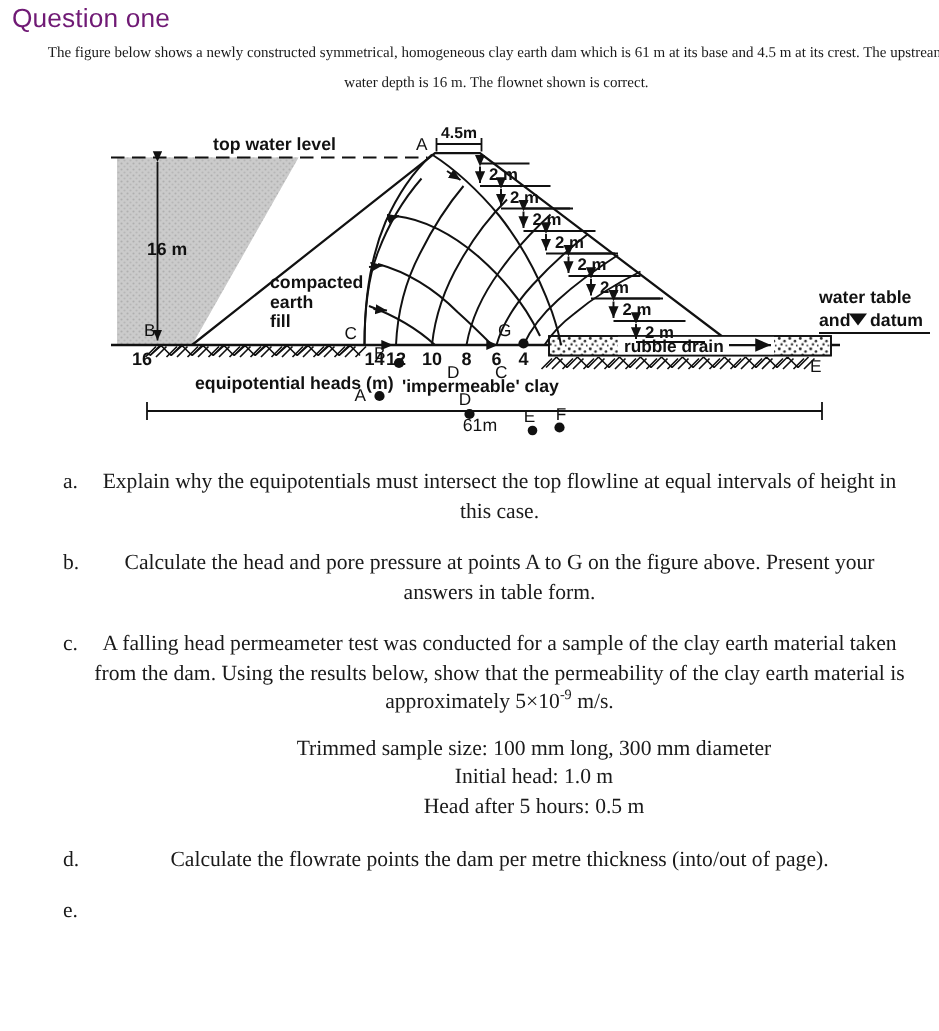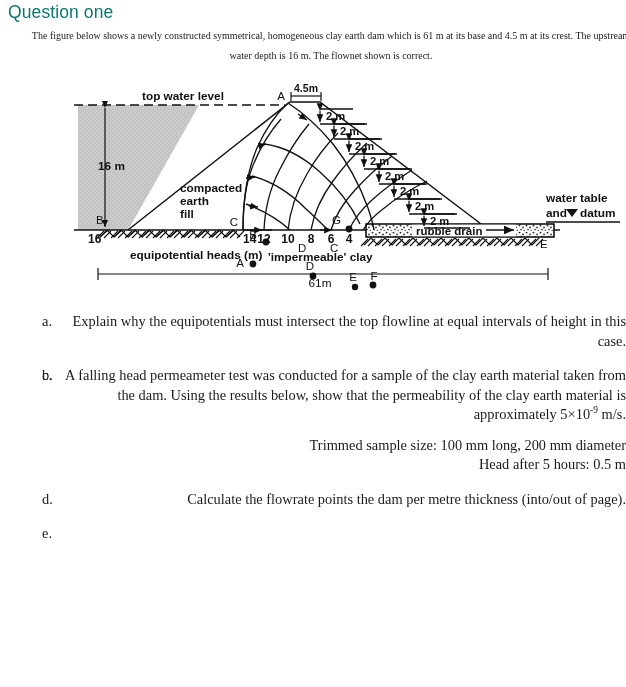--- a/index.html
+++ b/index.html
@@ -7,42 +7,42 @@
     width:626px;height:687px;overflow:hidden;
     font-family:"Liberation Serif",serif;
     color:#1a1a1a;
   }
   .page{position:relative;width:626px;height:687px;}
 
   
   .q-title{
     position:absolute;left:8px;top:2px;
     font-family:"Liberation Sans",sans-serif;
-    font-size:17.5px;font-weight:400;color:#0f766e;
+    font-size:17.5px;font-weight:400;color:#701a75;
     letter-spacing:0.1px;
   }
   .intro{
     position:absolute;left:9px;top:26px;width:608px;
     font-size:10px;line-height:19.5px;text-align:center;margin-left:18px;
   }
 
   
   .figure{position:absolute;left:0px;top:84px;width:626px;height:218px;}
   .figure svg{display:block;}
 
   
   .qlist{position:absolute;left:0;top:312px;width:626px;}
   .qitem{position:relative;margin-bottom:15px;}
   .qmark{
     position:absolute;left:42px;top:0;width:18px;
     font-size:14.4px;line-height:19.5px;
   }
   .qbody{
-    margin-left:62px;
-    font-size:14.4px;line-height:19.5px;text-align:right;
+    margin-left:62px;margin-right:22px;
+    font-size:14.4px;line-height:19.5px;text-align:center;
   }
   .qbody i{font-style:italic;}
   sup{font-size:9.5px;vertical-align:super;line-height:0;}
   .specs{
     margin:11px 0 0 46px;
     font-size:14.4px;line-height:19.7px;
   }
   .specs div{white-space:nowrap;}
 </style>
 </head>
@@ -293,28 +293,30 @@
 
   <div class="qlist">
 
     <div class="qitem">
       <div class="qmark">a.</div>
       <div class="qbody">Explain why the equipotentials must intersect the top flowline at equal intervals of height in this case.</div>
     </div>
 
     <div class="qitem">
       <div class="qmark">b.</div>
+      <div class="qbody">Calculate the head and pore pressure at points A to G on the figure above. Present your answers in table form.</div>
     </div>
 
     <div class="qitem">
       <div class="qmark">c.</div>
       <div class="qbody">
         <span>A falling head permeameter test was conducted for a sample of the clay earth material taken from the dam. Using the results below, show that the permeability of the clay earth material is approximately 5×10</span><sup>-9</sup><span> m/s.</span>
         <div class="specs">
-          <div>Trimmed sample size: 100 mm long, 200 mm diameter</div>
+          <div>Trimmed sample size: 100 mm long, 300 mm diameter</div>
+          <div>Initial head: 1.0 m</div>
           <div>Head after 5 hours: 0.5 m</div>
         </div>
       </div>
     </div>
 
     <div class="qitem" style="margin-top:14px;">
       <div class="qmark">d.</div>
       <div class="qbody">Calculate the flowrate points the dam per metre thickness (into/out of page).</div>
     </div>
 

